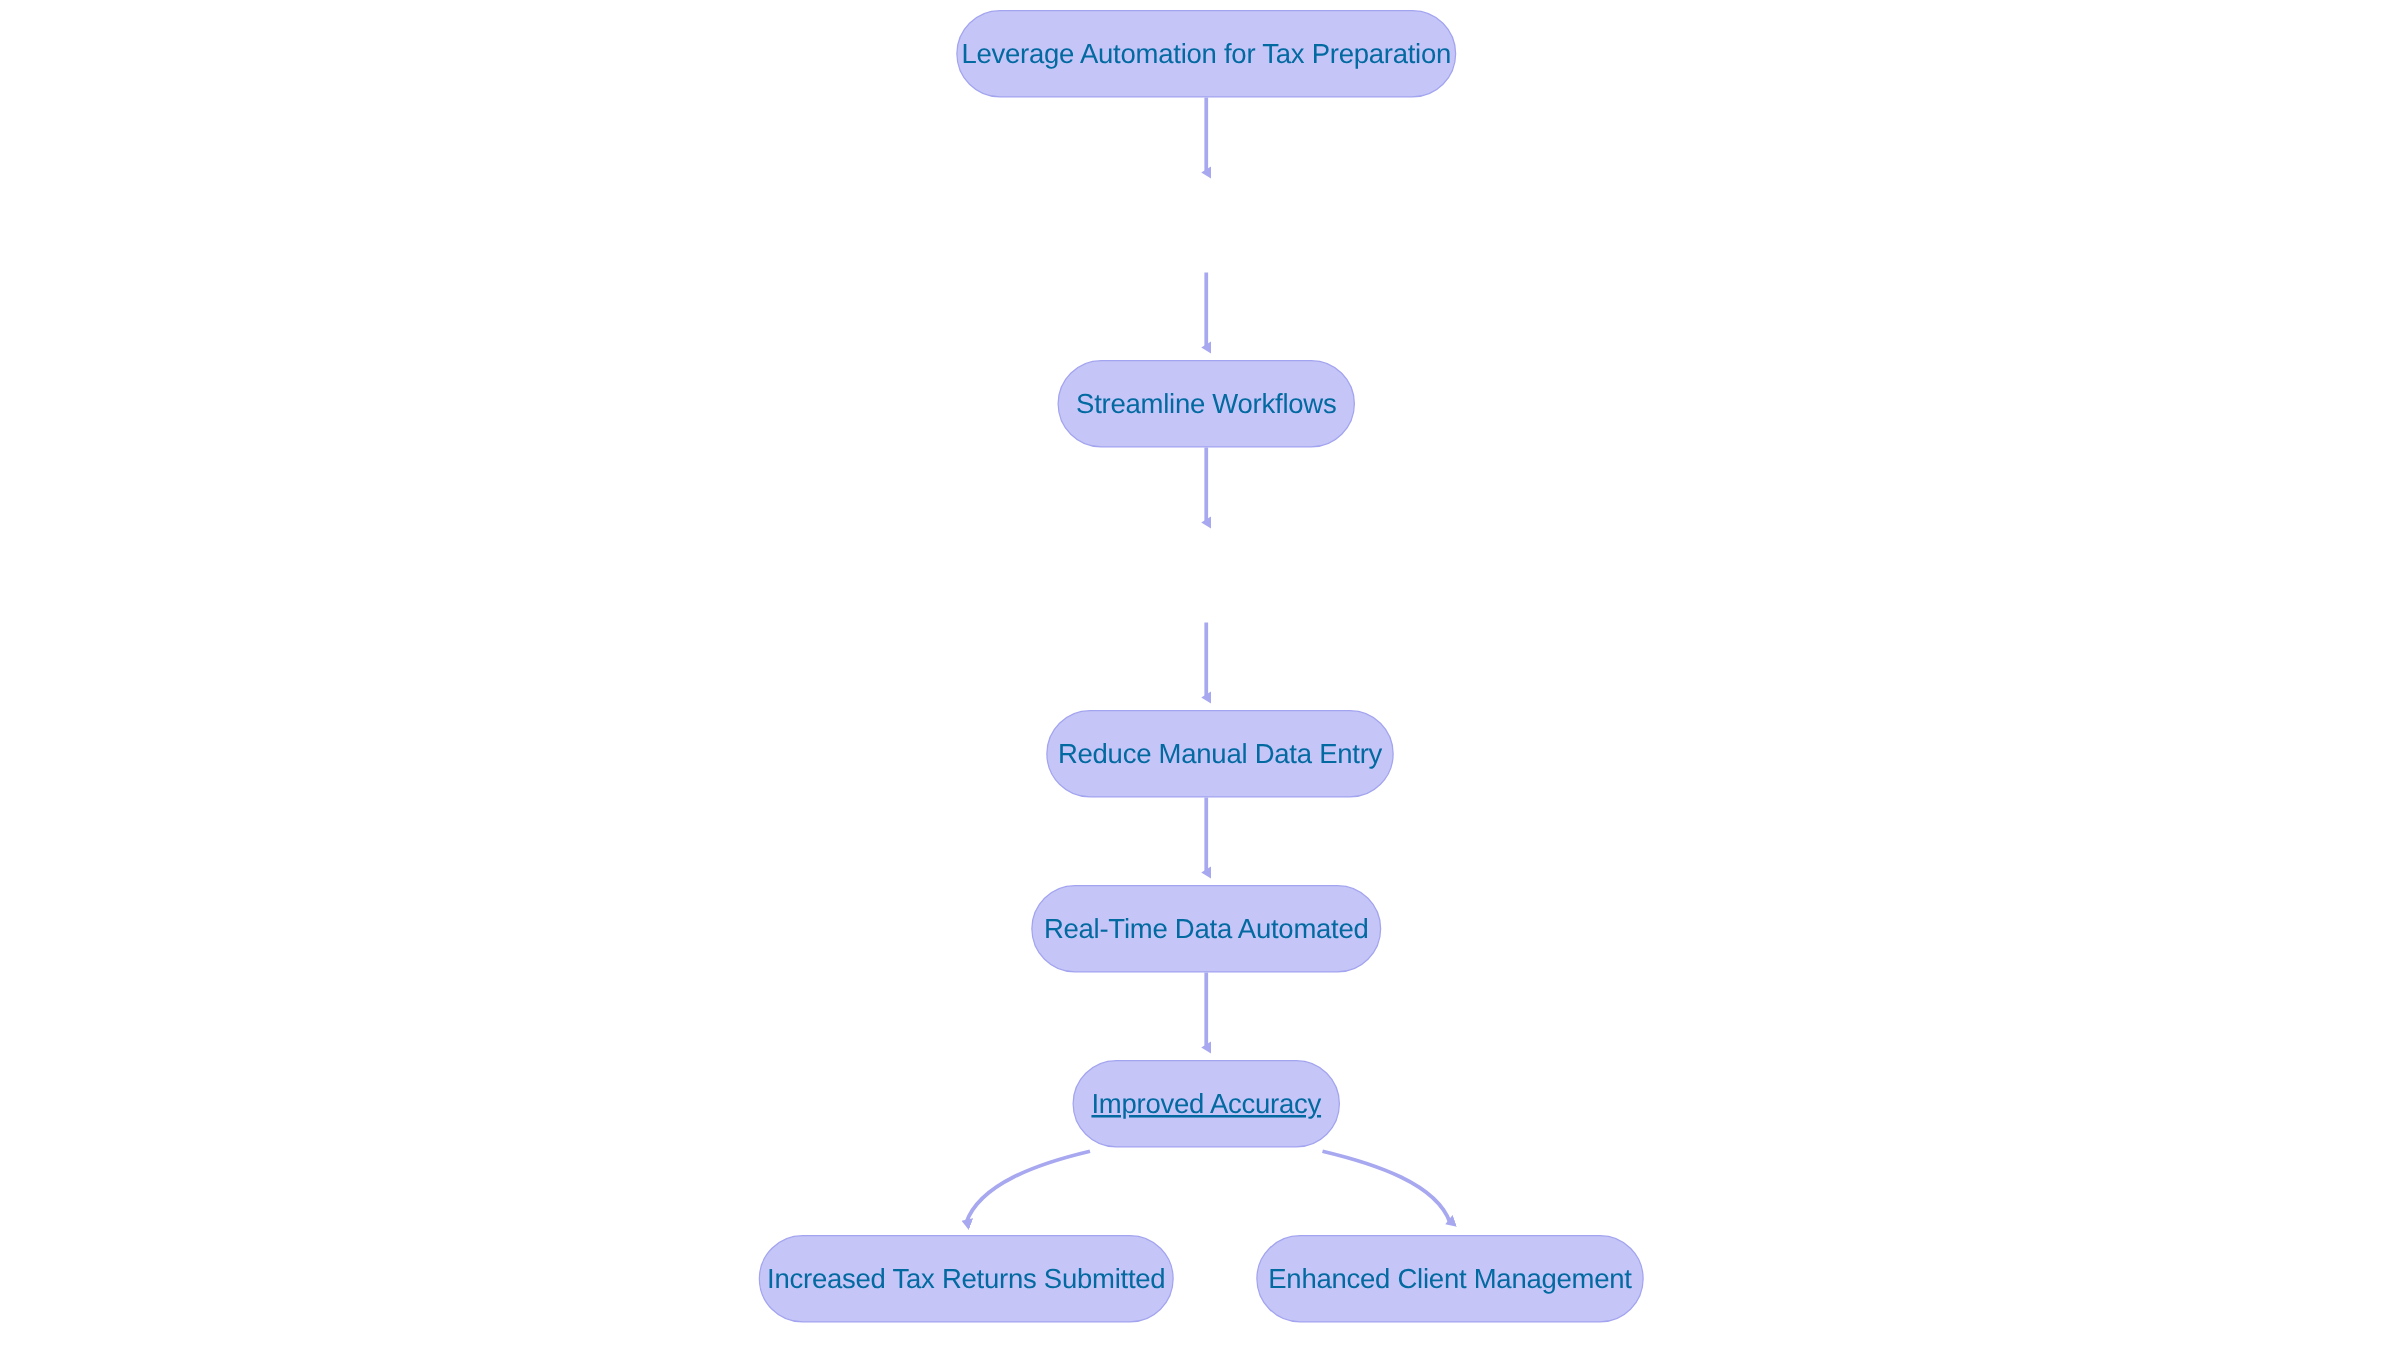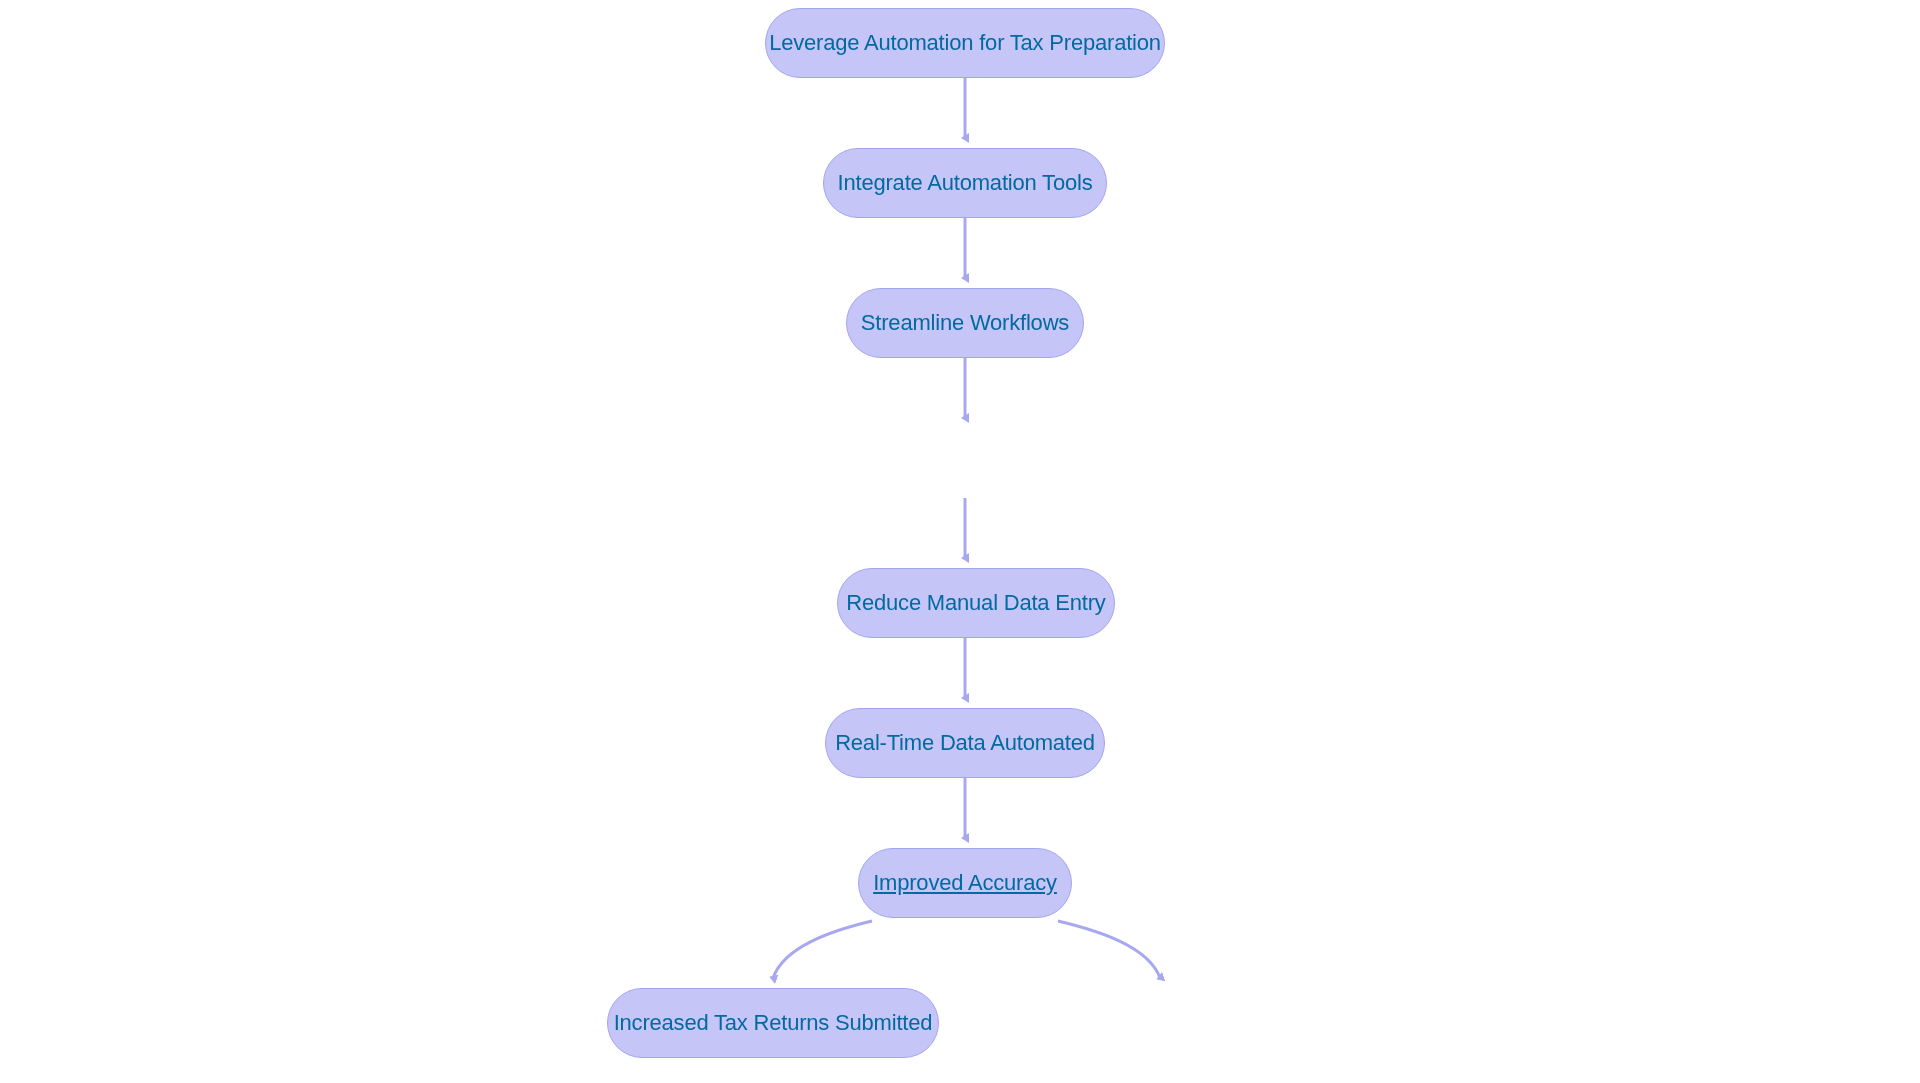--- a/index.html
+++ b/index.html
@@ -85,23 +85,20 @@
     </g>
     <g>
       <path d="M 1058 921 C 1100 931, 1149 947, 1160 978" fill="none" stroke="#a7a8ef" stroke-width="3" marker-end="url(#arrowhead)"></path>
     </g>
   </svg>
 
   <div class="node" style="left:765px; top:8px; width:400px; height:70px;">
     <span class="node-label">Leverage Automation for Tax Preparation</span>
   </div>
 
-  <div class="node" style="left:823px; top:148px; width:284px; height:70px;">
-    <span class="node-label">Integrate Automation Tools</span>
-  </div>
 
   <div class="node" style="left:846px; top:288px; width:238px; height:70px;">
     <span class="node-label">Streamline Workflows</span>
   </div>
 
 
   <div class="node" style="left:837px; top:568px; width:278px; height:70px;">
     <span class="node-label">Reduce Manual Data Entry</span>
   </div>
 
@@ -110,14 +107,17 @@
   </div>
 
   <div class="node" style="left:858px; top:848px; width:214px; height:70px;text-decoration:underline;">
     <span class="node-label">Improved Accuracy</span>
   </div>
 
   <div class="node" style="left:607px; top:988px; width:332px; height:70px;">
     <span class="node-label">Increased Tax Returns Submitted</span>
   </div>
 
+  <div class="node" style="left:1005px; top:988px; width:310px; height:70px;">
+    <span class="node-label">Enhanced Client Management</span>
+  </div>
 
 </div>
 
 </body></html>

